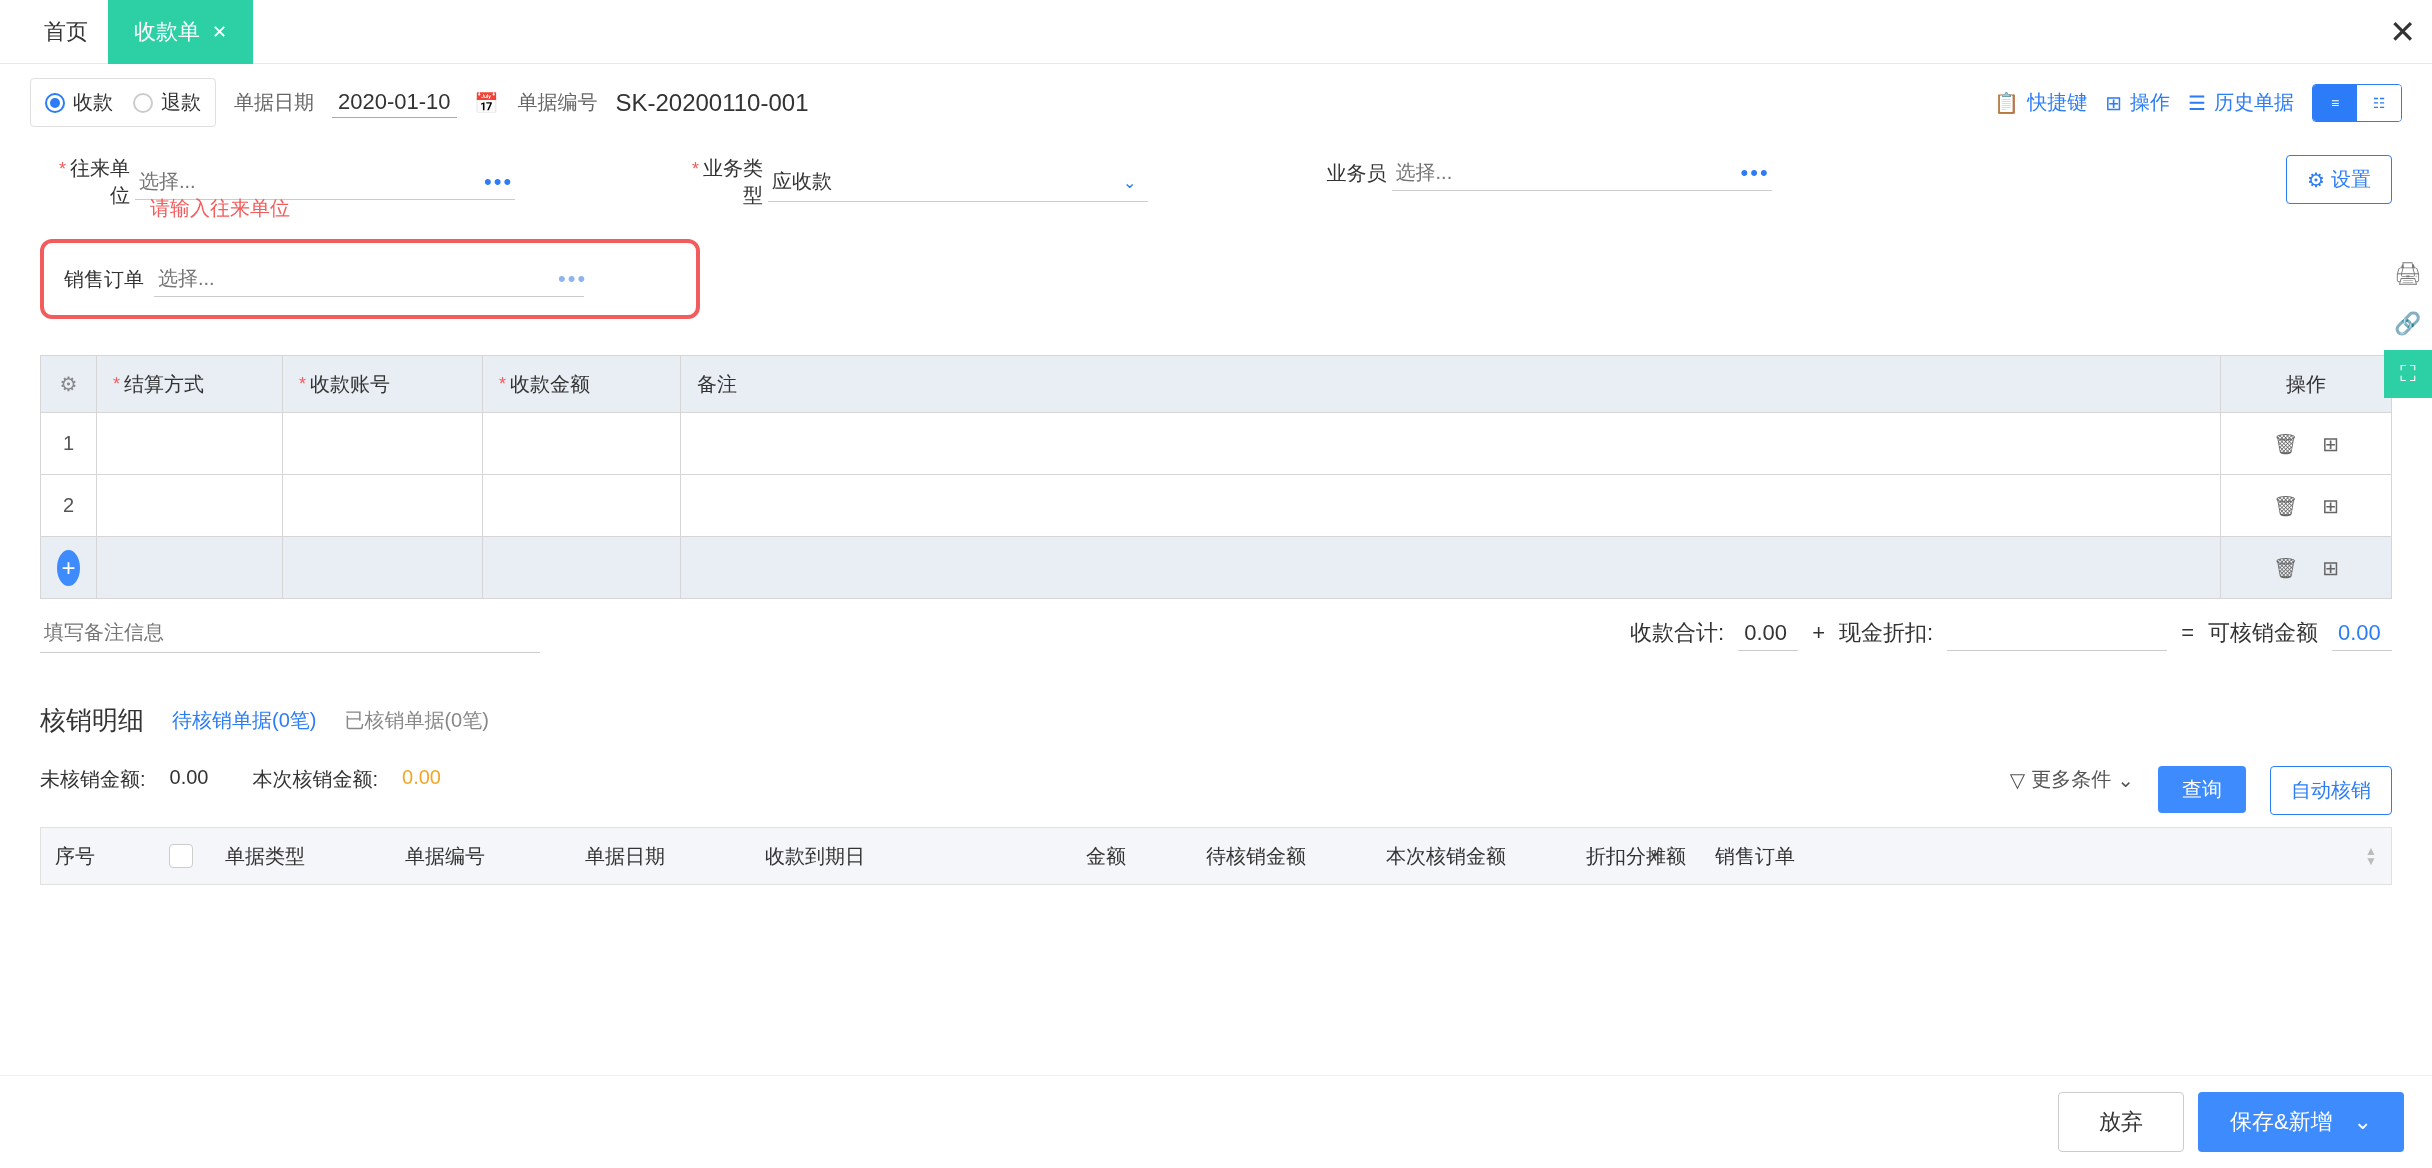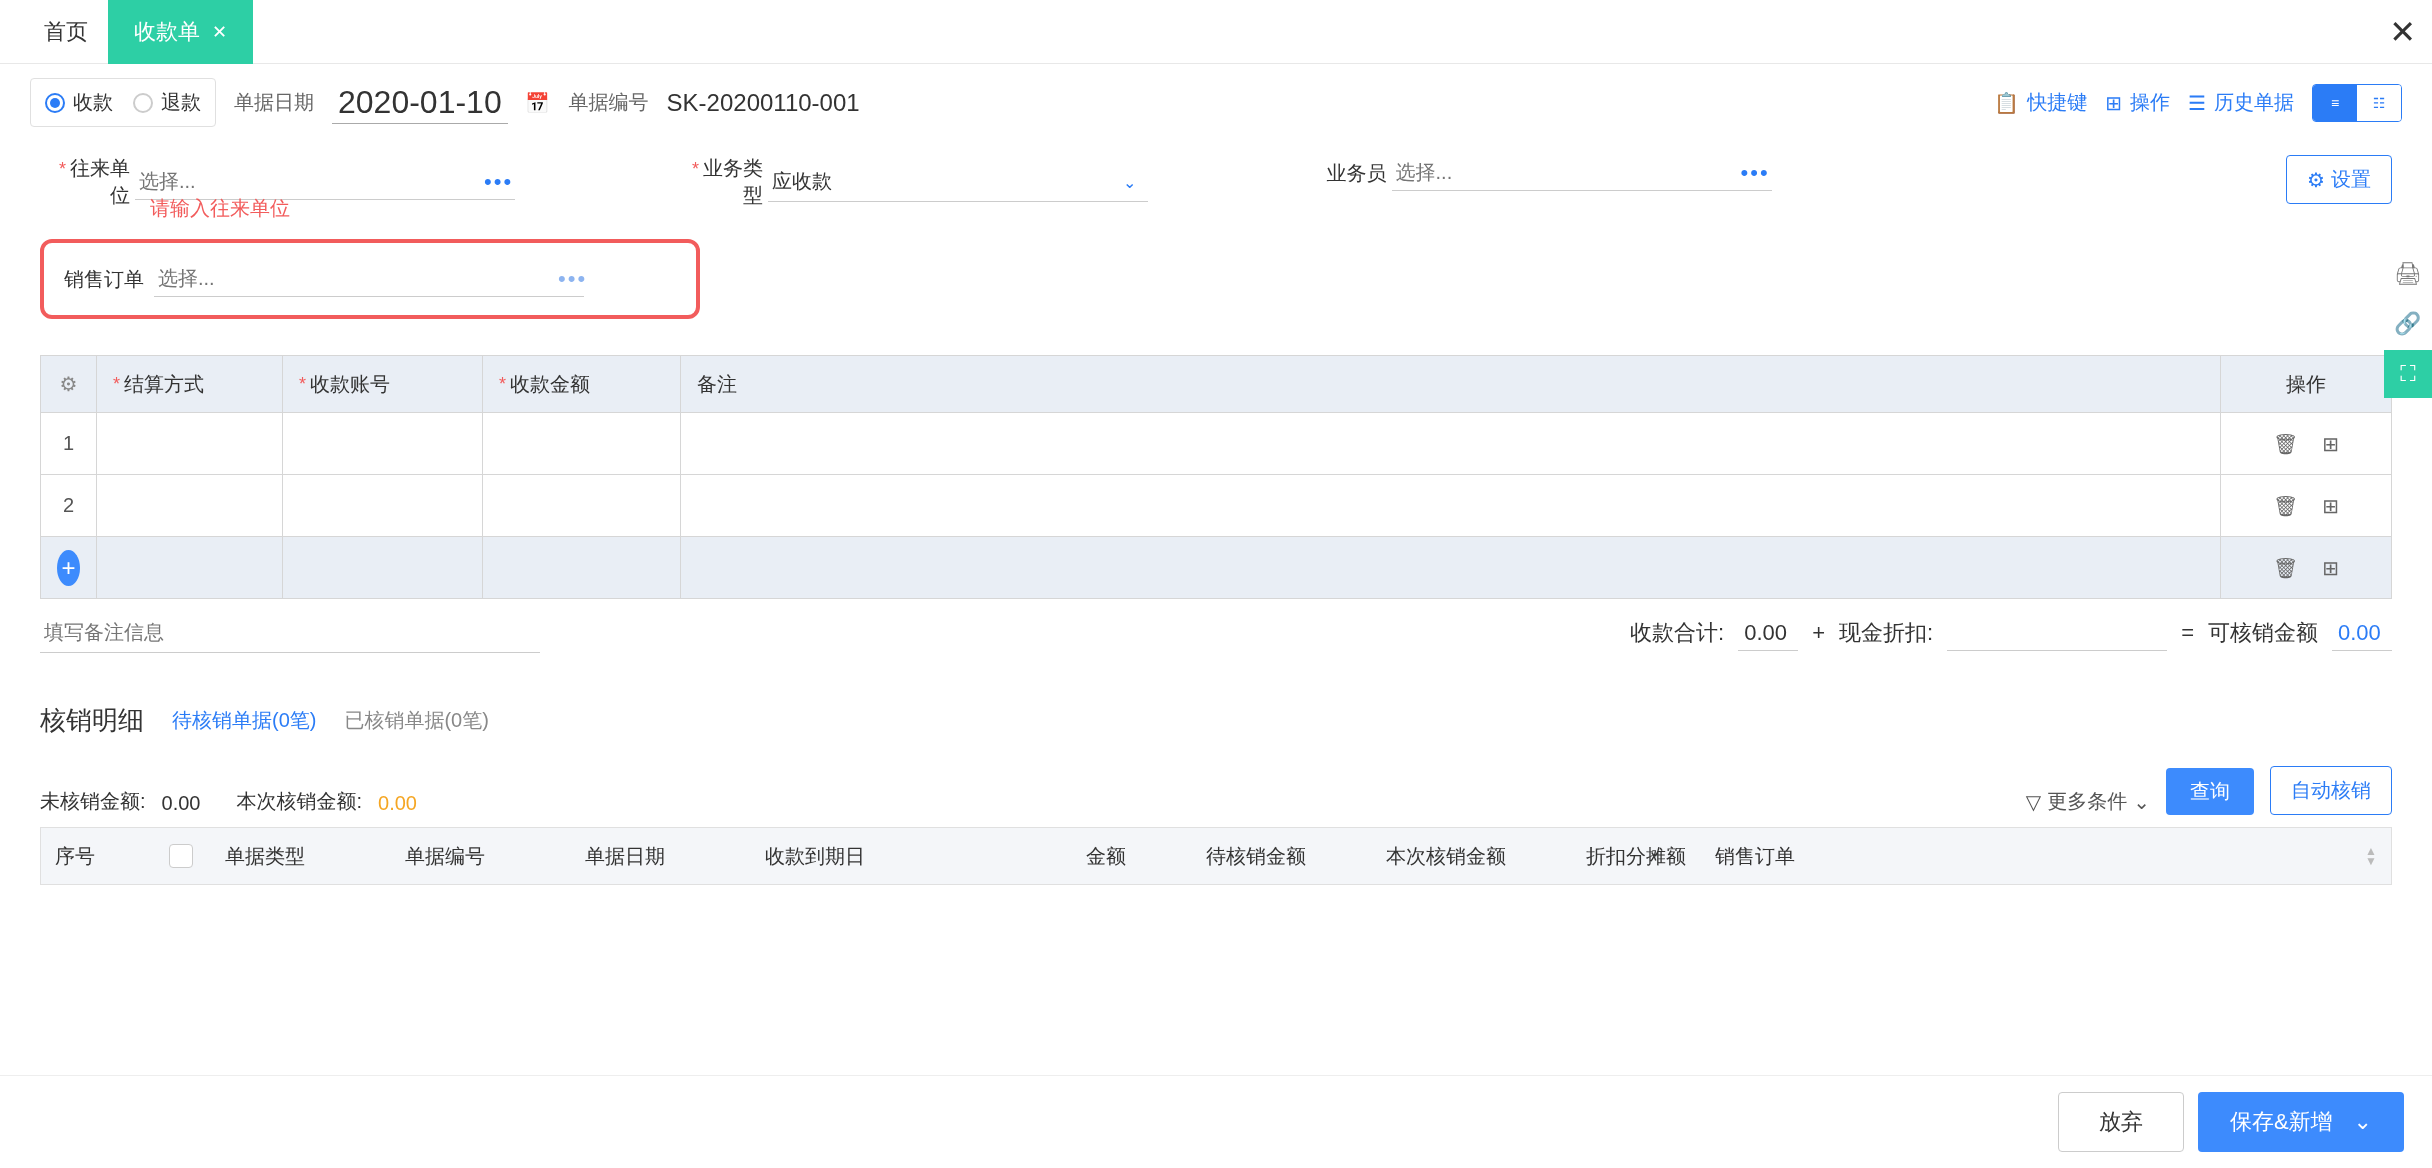--- a/index.html
+++ b/index.html
@@ -19,21 +19,21 @@
     .page-close { position: absolute; right: 16px; font-size: 32px; color: #333; cursor: pointer; }
 
     
     .header-bar { display: flex; align-items: center; padding: 14px 30px; gap: 18px; }
     .type-toggle { display: flex; align-items: center; border: 1px solid #e0e0e0; border-radius: 4px; padding: 10px 14px; gap: 20px; background: #fff; }
     .radio-opt { display: flex; align-items: center; gap: 8px; cursor: pointer; font-size: 20px; }
     .radio-circle { width: 20px; height: 20px; border-radius: 50%; border: 2px solid #ccc; display: flex; align-items: center; justify-content: center; }
     .radio-circle.sel { border-color: #2b7cf6; }
     .radio-dot { width: 10px; height: 10px; border-radius: 50%; background: #2b7cf6; }
     .field-lbl { color: #666; font-size: 20px; }
-    .date-val { font-size: 32px; color: #333; border-bottom: 1px solid #aaa; padding: 2px 6px; }
+    .date-val { font-size: 22px; color: #333; border-bottom: 1px solid #aaa; padding: 2px 6px; }
     .cal-icon { color: #2b7cf6; font-size: 20px; }
     .docno-val { font-size: 24px; color: #333; }
     .spacer { flex: 1; }
     .hdr-action { display: flex; align-items: center; gap: 8px; color: #2b7cf6; cursor: pointer; font-size: 20px; }
     .view-toggle { display: flex; border: 1px solid #2b7cf6; border-radius: 4px; overflow: hidden; }
     .view-btn { width: 44px; height: 36px; display: flex; align-items: center; justify-content: center; cursor: pointer; }
     .view-btn.sel { background: #2b7cf6; color: #fff; }
     .view-btn.unsel { color: #2b7cf6; background: #fff; }
 
     
@@ -71,21 +71,21 @@
     .summary { display: flex; align-items: center; margin: 14px 40px 0 40px; gap: 14px; }
     .remark-in { border: none; border-bottom: 1px solid #ccc; font-size: 20px; color: #aaa; width: 500px; outline: none; padding: 8px 4px; }
     .sum-lbl { font-size: 22px; color: #333; }
     .sum-val { font-size: 22px; color: #333; border-bottom: 1px solid #ccc; padding: 4px 6px; min-width: 60px; }
     .sum-val.blue { color: #2b7cf6; }
 
     
     .ver-title { font-size: 26px; color: #333; margin: 50px 40px 0 40px; display: flex; align-items: center; gap: 28px; }
     .ver-subtab { font-size: 20px; color: #2b7cf6; cursor: pointer; }
     .ver-subtab.inactive { color: #888; }
-    .ver-bar { display: flex; align-items: flex-end; margin: 28px 40px 12px 40px; gap: 16px; }
+    .ver-bar { display: flex; align-items: flex-start; margin: 28px 40px 12px 40px; gap: 24px; }
     .ver-lbl { font-size: 20px; color: #333; }
     .ver-val { font-size: 20px; }
     .ver-val.orange { color: #f5a623; }
     .btn-blue { background: #3d8bfd; color: #fff; border: none; border-radius: 4px; padding: 10px 24px; font-size: 20px; cursor: pointer; }
     .btn-outline { background: #fff; color: #2b7cf6; border: 1px solid #2b7cf6; border-radius: 4px; padding: 10px 20px; font-size: 20px; cursor: pointer; }
     .filter-chip { display: flex; align-items: center; gap: 6px; color: #555; font-size: 20px; cursor: pointer; }
 
     .ver-tbl { margin: 0 40px; border: 1px solid #e0e0e0; }
     .ver-head { display: flex; background: #f4f6f9; height: 56px; }
     .vcell { padding: 14px 14px; font-size: 20px; color: #333; display: flex; align-items: center; border-right: 1px solid #f4f6f9; }

